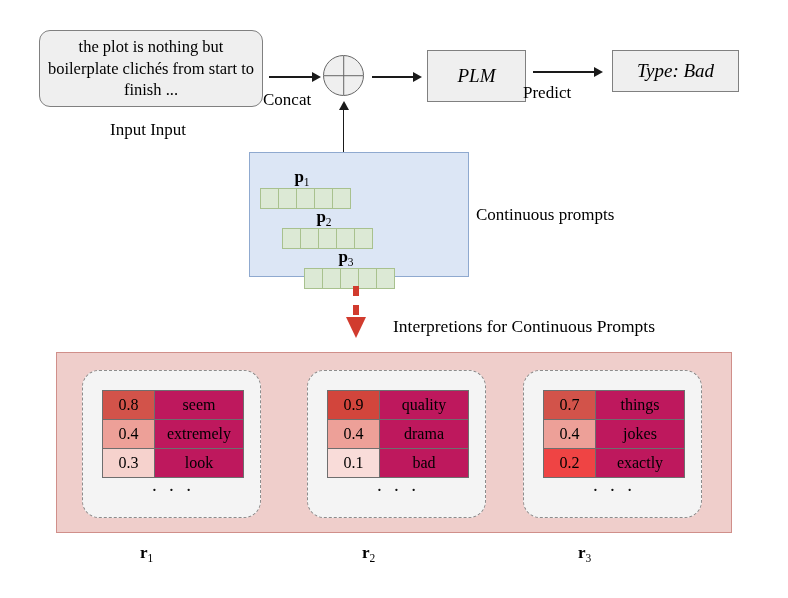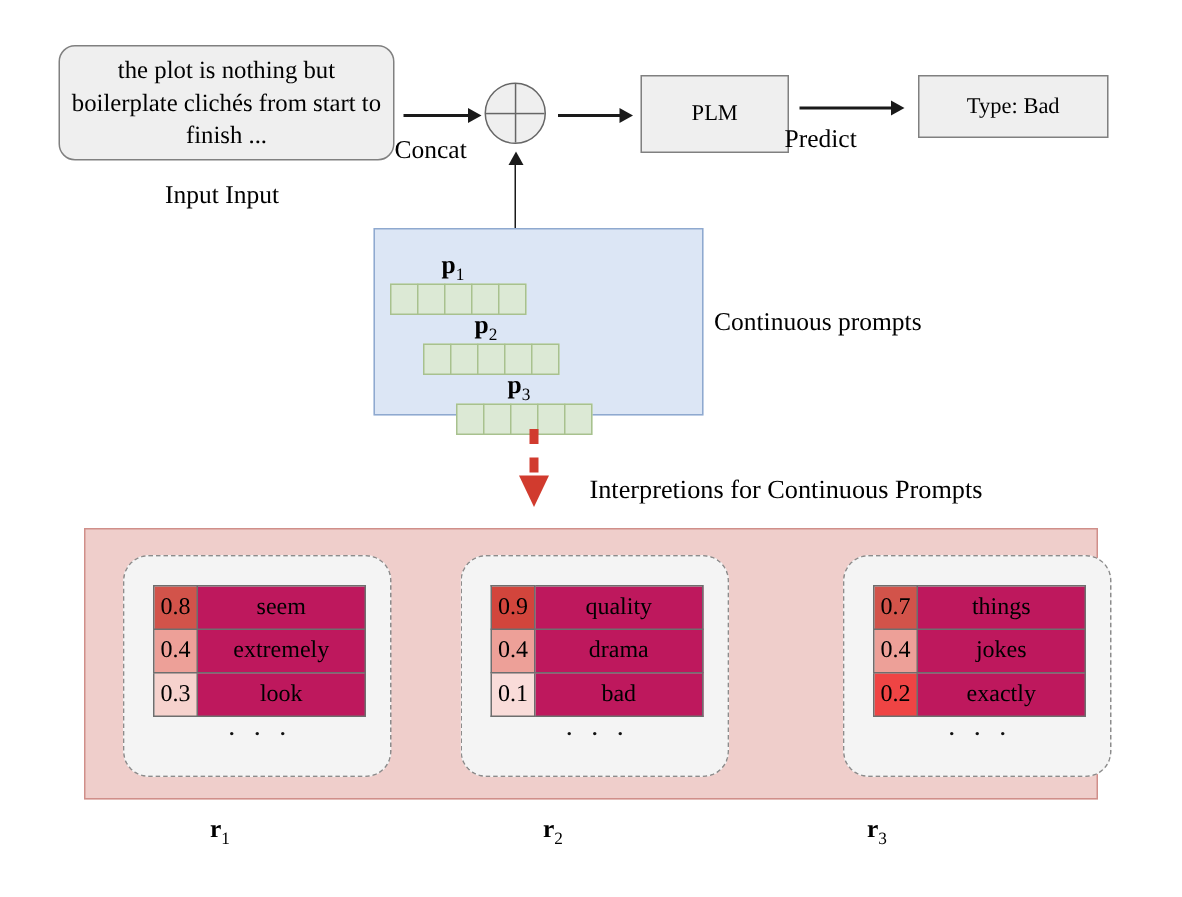--- a/index.html
+++ b/index.html
@@ -57,21 +57,21 @@
   .plus-circle::before, .plus-circle::after {
     content: ""; position: absolute; background: #666;
   }
   .plus-circle::before { left: 50%; top: 0; width: 1.6px; height: 100%; transform: translateX(-50%); }
   .plus-circle::after { top: 50%; left: 0; height: 1.6px; width: 100%; transform: translateY(-50%); }
 
   .sq-box {
     position: absolute; background: #efefef;
     border: 1.6px solid #808080;
     display: flex; align-items: center; justify-content: center;
-    font-size: 15px; color: #000;
+    font-size: 19px; color: #000; font-style: italic;
   }
   #plm-box  { left: 427px; top: 50px; width: 99px; height: 52px; }
   #type-box { left: 612px; top: 50px; width: 127px; height: 42px; }
 
   
   #prompts-panel {
     position: absolute; left: 249px; top: 152px;
     width: 220px; height: 125px;
     background: #dce6f5; border: 1px solid #8fa9cf;
   }
@@ -107,31 +107,31 @@
   }
   .card {
     position: absolute; top: 17px;
     width: 179px; height: 148px;
     background: #f4f4f4;
     border: 1.6px dashed #8c8c8c;
     border-radius: 17px;
   }
   #card-1 { left: 25px; }
   #card-2 { left: 250px; }
-  #card-3 { left: 466px; margin-left: 39px; }
+  #card-3 { left: 466px; }
 
   .vtable {
     position: absolute; left: 19px; top: 19px;
     width: 142px;
     border: 1.4px solid #6e6e6e;
     border-collapse: collapse;
   }
   .vtable tr { height: 29px; }
   .vtable td { border: 1.2px solid #6e6e6e; font-size: 16px; color: #000; }
-  .vtable td.score { width: 29px; text-align: center; padding: 4px 2px; }
+  .vtable td.score { width: 52px; text-align: center; padding: 4px 2px; }
   .vtable td.word  { background: #be185d; text-align: center; padding: 0 4px; }
   .ellipsis {
     position: absolute; left: 19px; top: 108px; width: 142px;
     text-align: center; font-size: 19px; letter-spacing: 3px; color: #111;
   }
 
   .rlabel {
     position: absolute; top: 543px;
     font-size: 17px; font-weight: bold; color: #000;
     font-family: "Liberation Serif", serif;

